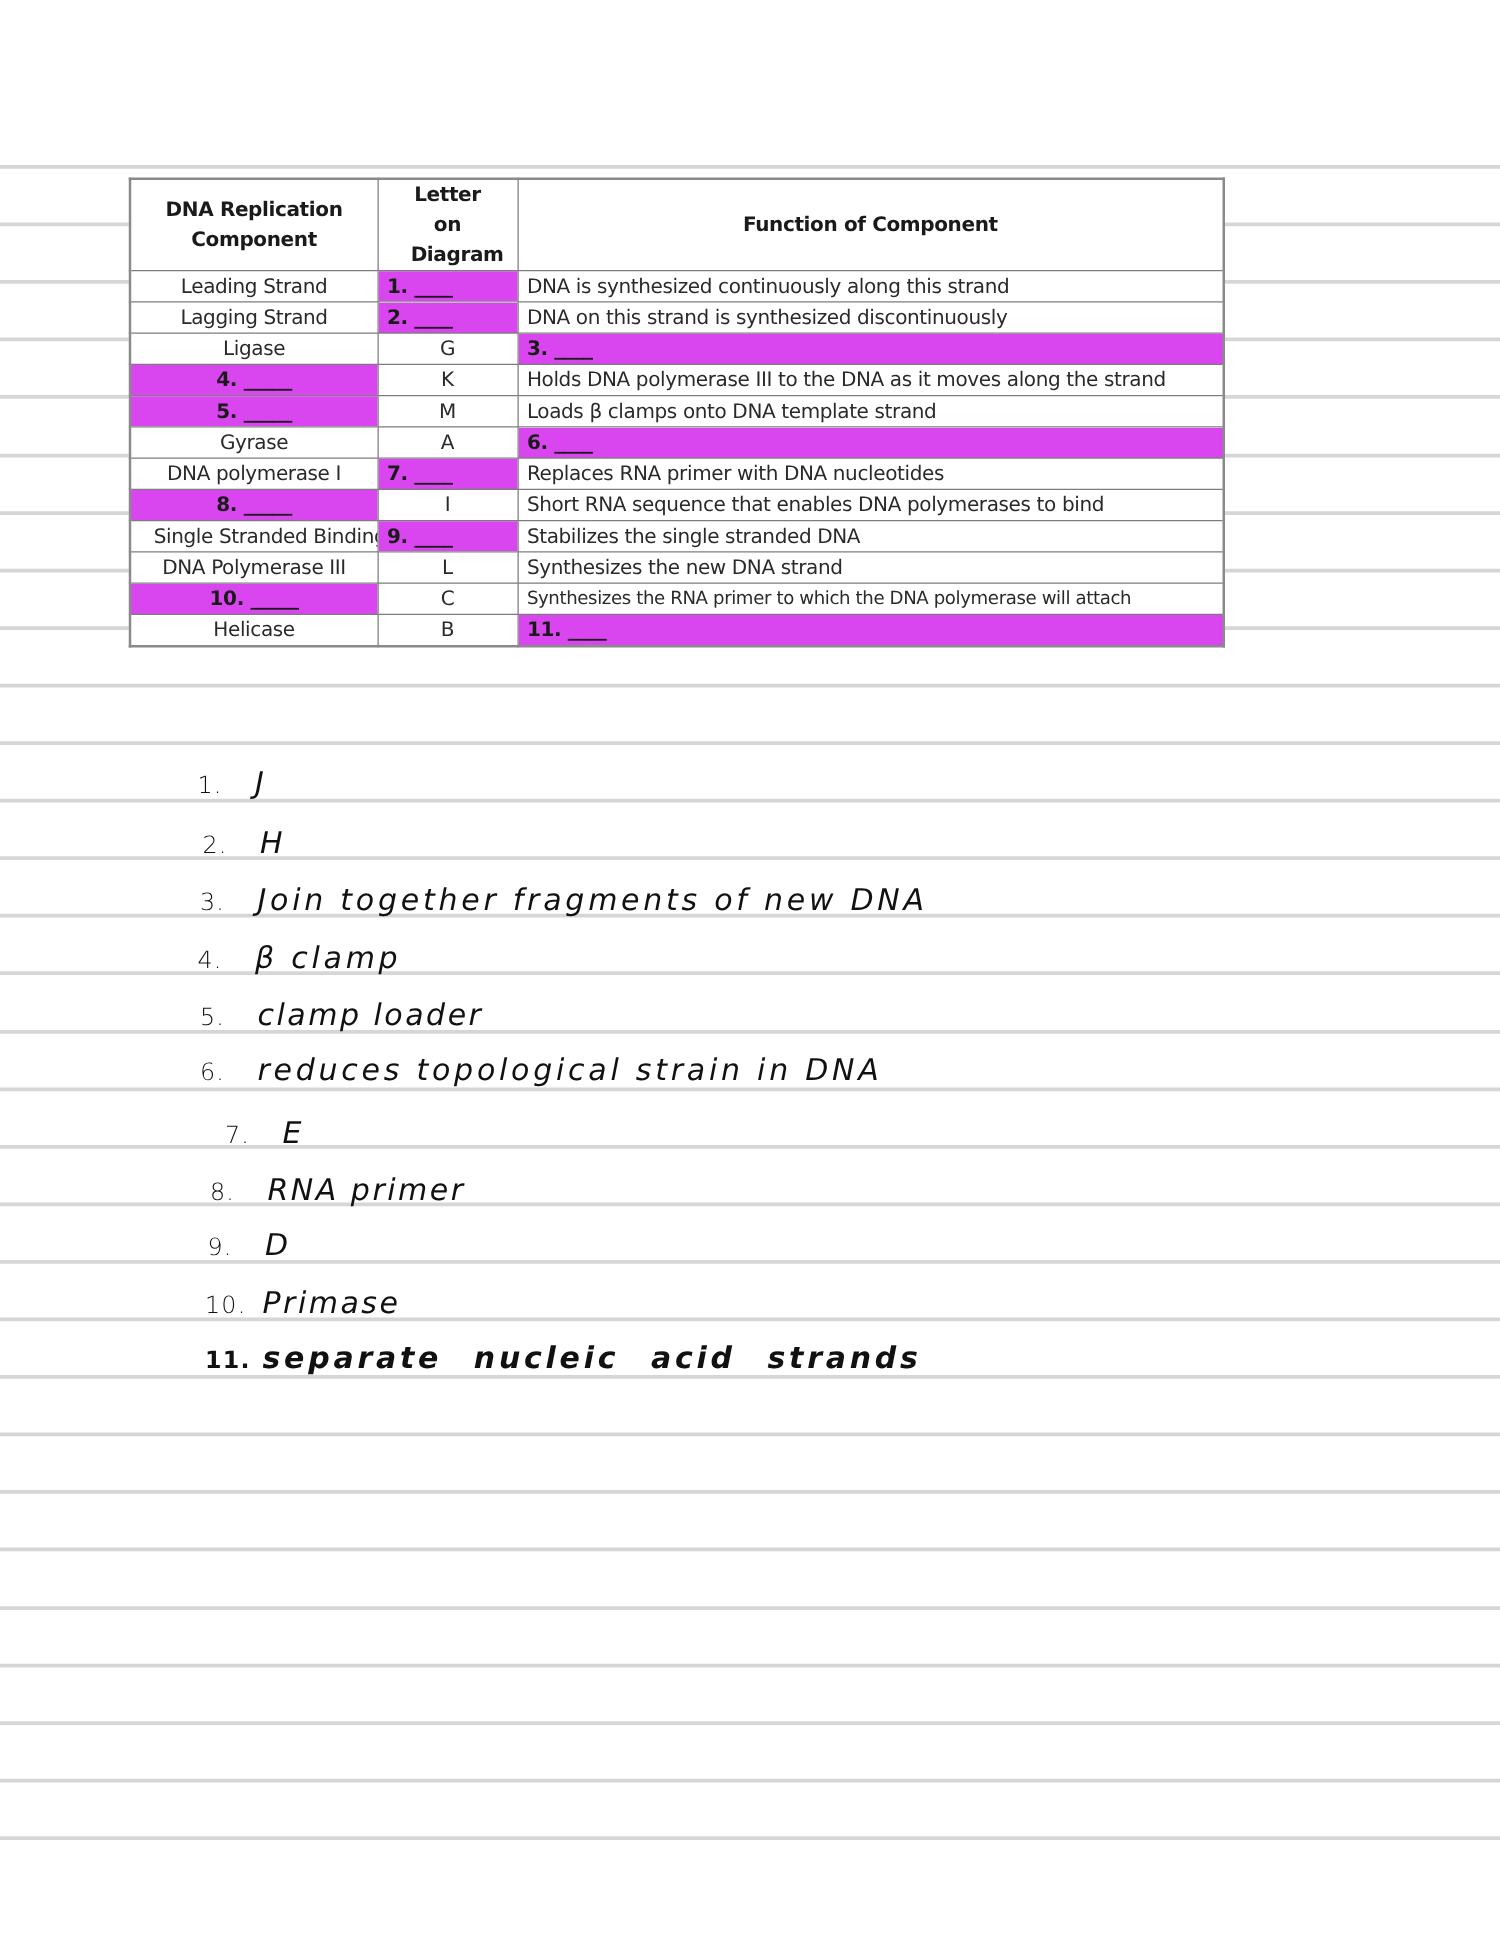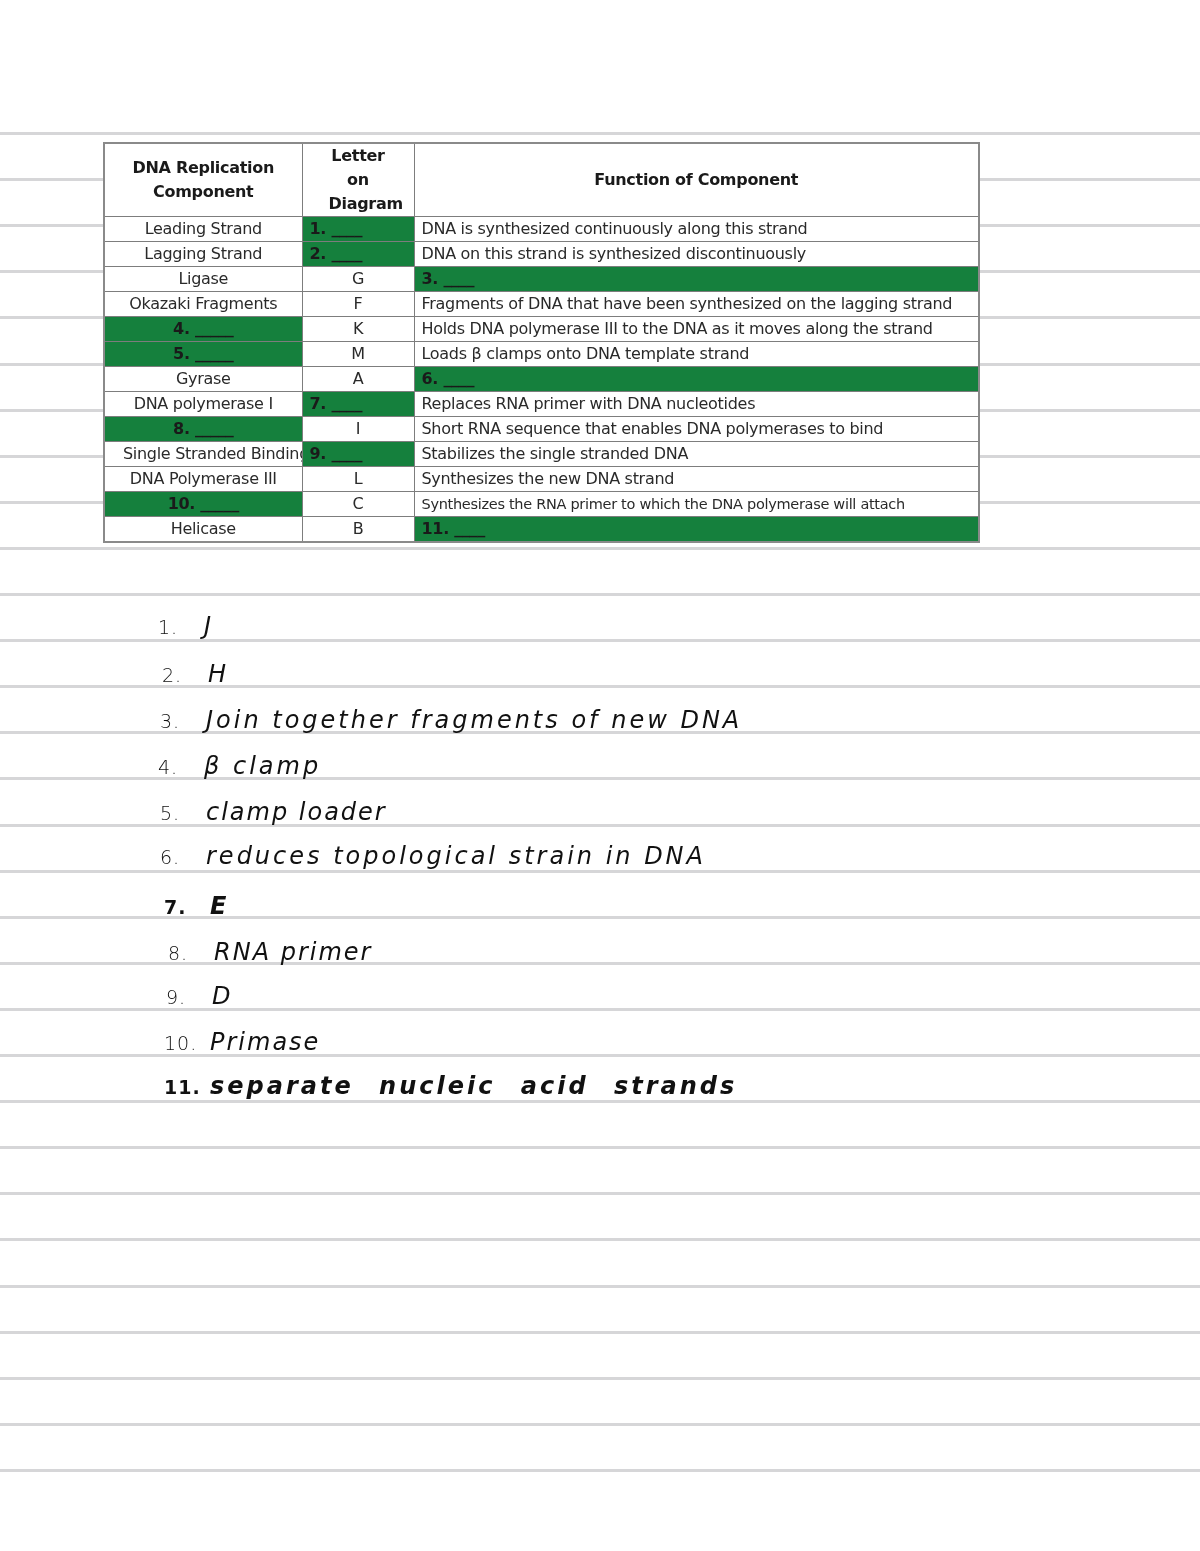--- a/index.html
+++ b/index.html
@@ -35,21 +35,21 @@
     }
     table.worksheet th {
       font-weight: bold; text-align: center; font-size: 16px; color: #1a1a1a;
       height: 48px;
     }
     col.c1 { width: 198px; }
     col.c2 { width: 112px; }
     col.c3 { width: 565px; }
     td.center { text-align: center; }
     td.left { text-align: left; }
-    td.hl { background: #15803d; margin-top: 13px; }
+    td.hl { background: #d946ef; margin-top: 13px; }
     td.blank { font-weight: bold; color: #1a1a1a; }
     td.blank.center { text-align: center; }
     td.wrap { white-space: normal; line-height: 24px; }
     td.tall { height: 48px; }
     td.small { font-size: 14.5px; letter-spacing: -0.4px; }
 
     .answers {
       position: absolute; left: 0; top: 0; width: 1104px; height: 1551px;
       pointer-events: none;
     }
@@ -125,25 +125,20 @@
       <td class="center">Lagging Strand</td>
       <td class="left hl blank">2. ____</td>
       <td class="left">DNA on this strand is synthesized discontinuously</td>
     </tr>
     <tr>
       <td class="center">Ligase</td>
       <td class="center">G</td>
       <td class="left hl blank">3. ____</td>
     </tr>
     <tr>
-      <td class="center tall">Okazaki Fragments</td>
-      <td class="center tall">F</td>
-      <td class="left wrap tall">Fragments of DNA that have been synthesized on the lagging strand</td>
-    </tr>
-    <tr>
       <td class="center hl blank">4. _____</td>
       <td class="center">K</td>
       <td class="left">Holds DNA polymerase III to the DNA as it moves along the strand</td>
     </tr>
     <tr>
       <td class="center hl blank">5. _____</td>
       <td class="center">M</td>
       <td class="left">Loads β clamps onto DNA template strand</td>
     </tr>
     <tr>
@@ -196,21 +191,21 @@
   </div>
   <div class="answer" style="left:158px; top:752px;">
     <span class="num">4.</span><span class="txt" style="letter-spacing:3px;">β clamp</span>
   </div>
   <div class="answer" style="left:160px; top:798px;">
     <span class="num">5.</span><span class="txt" style="letter-spacing:2px;">clamp loader</span>
   </div>
   <div class="answer" style="left:160px; top:842px;">
     <span class="num">6.</span><span class="txt" style="letter-spacing:3px;">reduces topological strain in DNA</span>
   </div>
-  <div class="answer" style="left:164px; top:892px;font-weight:bold;">
+  <div class="answer" style="left:180px; top:892px;">
     <span class="num">7.</span><span class="txt">E</span>
   </div>
   <div class="answer" style="left:168px; top:938px;">
     <span class="num">8.</span><span class="txt" style="letter-spacing:2px;">RNA primer</span>
   </div>
   <div class="answer" style="left:166px; top:982px;">
     <span class="num">9.</span><span class="txt">D</span>
   </div>
   <div class="answer" style="left:164px; top:1028px;">
     <span class="num">10.</span><span class="txt" style="letter-spacing:2px;">Primase</span>

